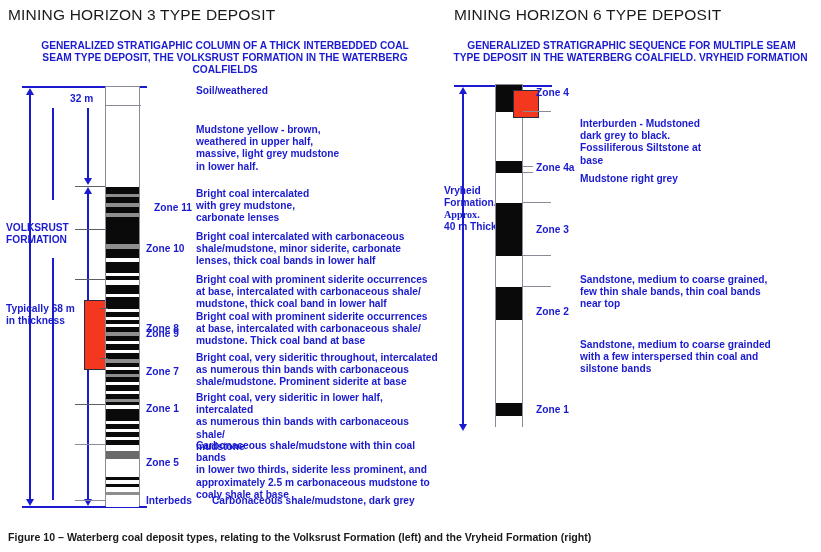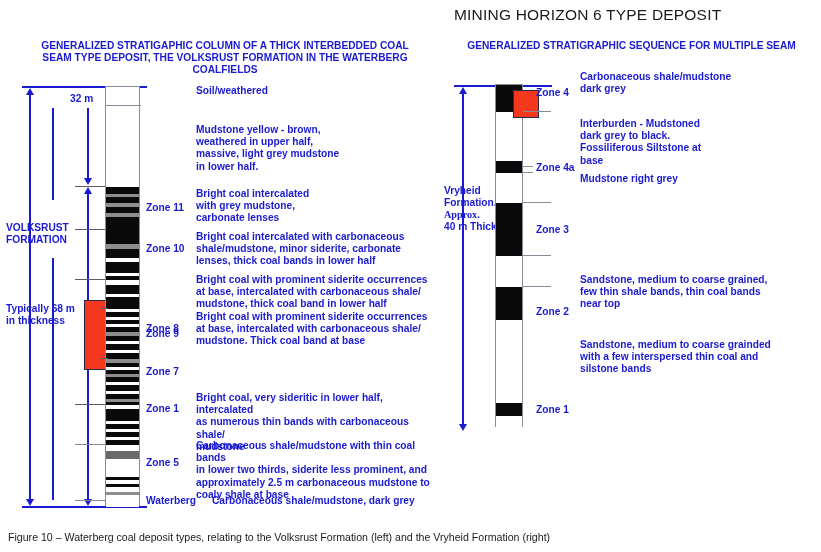--- a/index.html
+++ b/index.html
@@ -44,30 +44,31 @@
   .hline{position:absolute;height:2px;background:#1a1ad0;}
 
   
   .bseg{position:absolute;width:2px;background:#1a1ad0;}
 
   
   .redbox{position:absolute;background:#f3381f;border:1px solid #2a2a44;}
 
   .caption{
     position:absolute;left:8px;top:531px;
-    font-size:10.6px;color:#1a1a1a;font-weight:normal;
+    font-size:10.6px;color:#1a1a1a;font-weight:bold;
     font-family:"Liberation Sans", sans-serif;white-space:nowrap;text-align:right;
   }
   .zone-label{position:absolute;font-size:10.2px;font-weight:bold;color:#1a1ad0;white-space:nowrap;}
 </style>
 </head>
 <body>
 
 <div class="panel" id="panel-left">
 
+  <div class="main-title" style="left:8px;top:6px;">MINING HORIZON 3 TYPE DEPOSIT</div>
 
   <div class="sub-title" style="left:30px;top:40px;width:390px;">GENERALIZED STRATIGAPHIC COLUMN OF A THICK INTERBEDDED COAL</div>
   <div class="sub-title" style="left:30px;top:52px;width:390px;">SEAM TYPE DEPOSIT, THE VOLKSRUST FORMATION IN THE WATERBERG</div>
   <div class="sub-title" style="left:30px;top:64px;width:390px;">COALFIELDS</div>
 
   <div class="hline" style="left:22px;top:86px;width:125px;"></div>
 
   <div class="hline" style="left:22px;top:506px;width:125px;"></div>
 
   <div class="ahead up" style="left:26px;top:88px;"></div>
@@ -171,61 +172,65 @@
 
   <div class="leader dark" style="left:75px;top:186px;width:30px;"></div>
   <div class="leader dark" style="left:75px;top:229px;width:30px;"></div>
   <div class="leader dark" style="left:75px;top:279px;width:30px;"></div>
   <div class="leader dark" style="left:100px;top:308px;width:8px;"></div>
   <div class="leader dark" style="left:100px;top:358px;width:8px;"></div>
   <div class="leader dark" style="left:75px;top:404px;width:30px;"></div>
   <div class="leader" style="left:75px;top:444px;width:30px;"></div>
   <div class="leader" style="left:75px;top:500px;width:30px;"></div>
 
-  <div class="zone-label" style="left:146px;top:202px;text-align:center;">Zone 11</div>
+  <div class="zone-label" style="left:154px;top:202px;text-align:center;">Zone 11</div>
   <div class="zone-label" style="left:146px;top:243px;">Zone 10</div>
   <div class="zone-label" style="left:146px;top:286px;margin-top:42px;">Zone 9</div>
   <div class="zone-label" style="left:146px;top:323px;">Zone 8</div>
   <div class="zone-label" style="left:146px;top:366px;">Zone 7</div>
   <div class="zone-label" style="left:146px;top:403px;">Zone 1</div>
   <div class="zone-label" style="left:146px;top:457px;">Zone 5</div>
-  <div class="zone-label" style="left:146px;top:495px;">Waterberg</div>
+  <div class="zone-label" style="left:146px;top:495px;">Interbeds</div>
 
   <div class="btxt pre" style="left:196px;top:85px;white-space:pre-line;">Soil/weathered</div>
   <div class="btxt pre" style="left:196px;top:124px;white-space:pre-line;">Mudstone yellow - brown,
 weathered in upper half,
 massive, light grey mudstone
 in lower half.</div>
   <div class="btxt pre" style="left:196px;top:231px;white-space:pre-line;">Bright coal intercalated with carbonaceous
 shale/mudstone, minor siderite, carbonate
 lenses, thick coal bands in lower half</div>
   <div class="btxt pre" style="left:196px;top:188px;white-space:pre-line;">Bright coal intercalated
 with grey mudstone,
 carbonate lenses</div>
   <div class="btxt pre" style="left:196px;top:274px;white-space:pre-line;">Bright coal with prominent siderite occurrences
 at base, intercalated with carbonaceous shale/
 mudstone, thick coal band in lower half</div>
   <div class="btxt pre" style="left:196px;top:311px;white-space:pre-line;">Bright coal with prominent siderite occurrences
 at base, intercalated with carbonaceous shale/
 mudstone. Thick coal band at base</div>
+  <div class="btxt pre" style="left:196px;top:352px;white-space:pre-line;">Bright coal, very sideritic throughout, intercalated
+as numerous thin bands with carbonaceous
+shale/mudstone. Prominent siderite at base</div>
   <div class="btxt pre" style="left:196px;top:392px;white-space:pre-line;">Bright coal, very sideritic in lower half, intercalated
 as numerous thin bands with carbonaceous shale/
 mudstone</div>
   <div class="btxt pre" style="left:196px;top:440px;white-space:pre-line;">Carbonaceous shale/mudstone with thin coal bands
 in lower two thirds, siderite less prominent, and
 approximately 2.5 m carbonaceous mudstone to
 coaly shale at base</div>
   <div class="btxt pre" style="left:196px;top:495px;white-space:pre-line;margin-left:16px;">Carbonaceous shale/mudstone, dark grey</div>
 </div>
 
 <div class="panel" id="panel-right">
 
   <div class="main-title" style="left:14px;top:6px;">MINING HORIZON 6 TYPE DEPOSIT</div>
 
   <div class="sub-title" style="left:4px;top:40px;width:375px;">GENERALIZED STRATIGRAPHIC SEQUENCE FOR MULTIPLE SEAM</div>
+  <div class="sub-title" style="left:0px;top:52px;width:381px;">TYPE DEPOSIT IN THE WATERBERG COALFIELD. VRYHEID FORMATION</div>
 
   <div class="hline" style="left:14px;top:85px;width:98px;"></div>
 
   <div class="ahead up" style="left:19px;top:87px;"></div>
   <div class="varrow" style="left:22px;top:93px;height:333px;"></div>
   <div class="ahead down" style="left:19px;top:424px;"></div>
 
   <div class="bseg" style="left:22px;top:93px;height:76px;"></div>
   <div class="bseg" style="left:22px;top:250px;height:176px;"></div>
 
@@ -256,22 +261,20 @@
   <div class="leader" style="left:83px;top:202px;width:28px;"></div>
   <div class="leader" style="left:83px;top:255px;width:28px;"></div>
   <div class="leader" style="left:83px;top:286px;width:28px;"></div>
 
   <div class="zone-label" style="left:96px;top:87px;">Zone 4</div>
   <div class="zone-label" style="left:96px;top:162px;">Zone 4a</div>
   <div class="zone-label" style="left:96px;top:224px;">Zone 3</div>
   <div class="zone-label" style="left:96px;top:306px;">Zone 2</div>
   <div class="zone-label" style="left:96px;top:404px;">Zone 1</div>
 
-  <div class="btxt" style="left:140px;top:71px;white-space:pre-line;">Carbonaceous shale/mudstone
-dark grey</div>
   <div class="btxt" style="left:140px;top:118px;white-space:pre-line;">Interburden - Mudstoned
 dark grey to black.
 Fossiliferous Siltstone at
 base</div>
   <div class="btxt" style="left:140px;top:173px;white-space:pre-line;">Mudstone right grey</div>
   <div class="btxt" style="left:140px;top:274px;white-space:pre-line;">Sandstone, medium to coarse grained,
 few thin shale bands, thin coal bands
 near top</div>
   <div class="btxt" style="left:140px;top:339px;white-space:pre-line;">Sandstone, medium to coarse grainded
 with a few interspersed thin coal and

